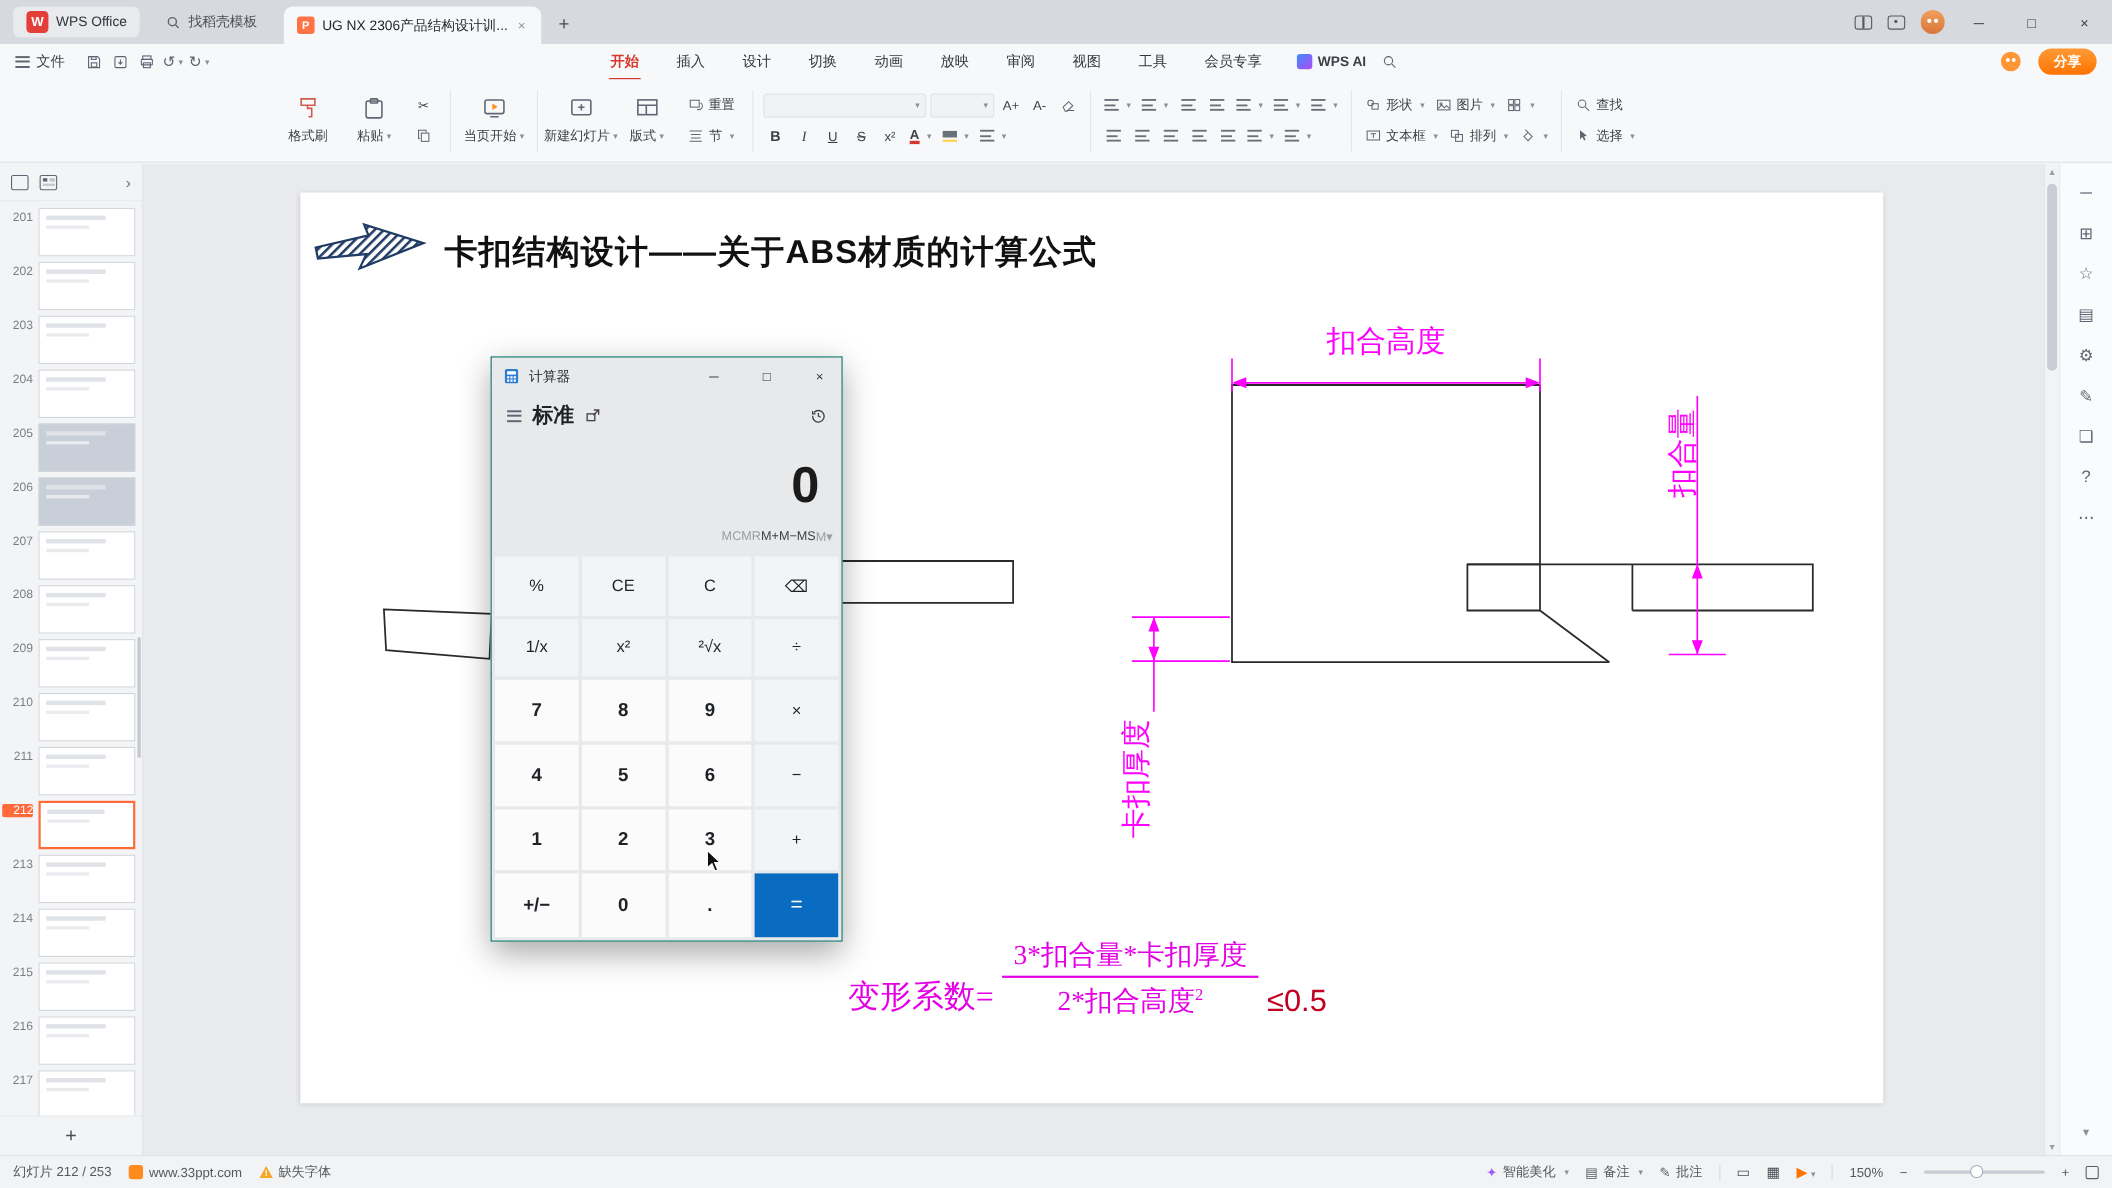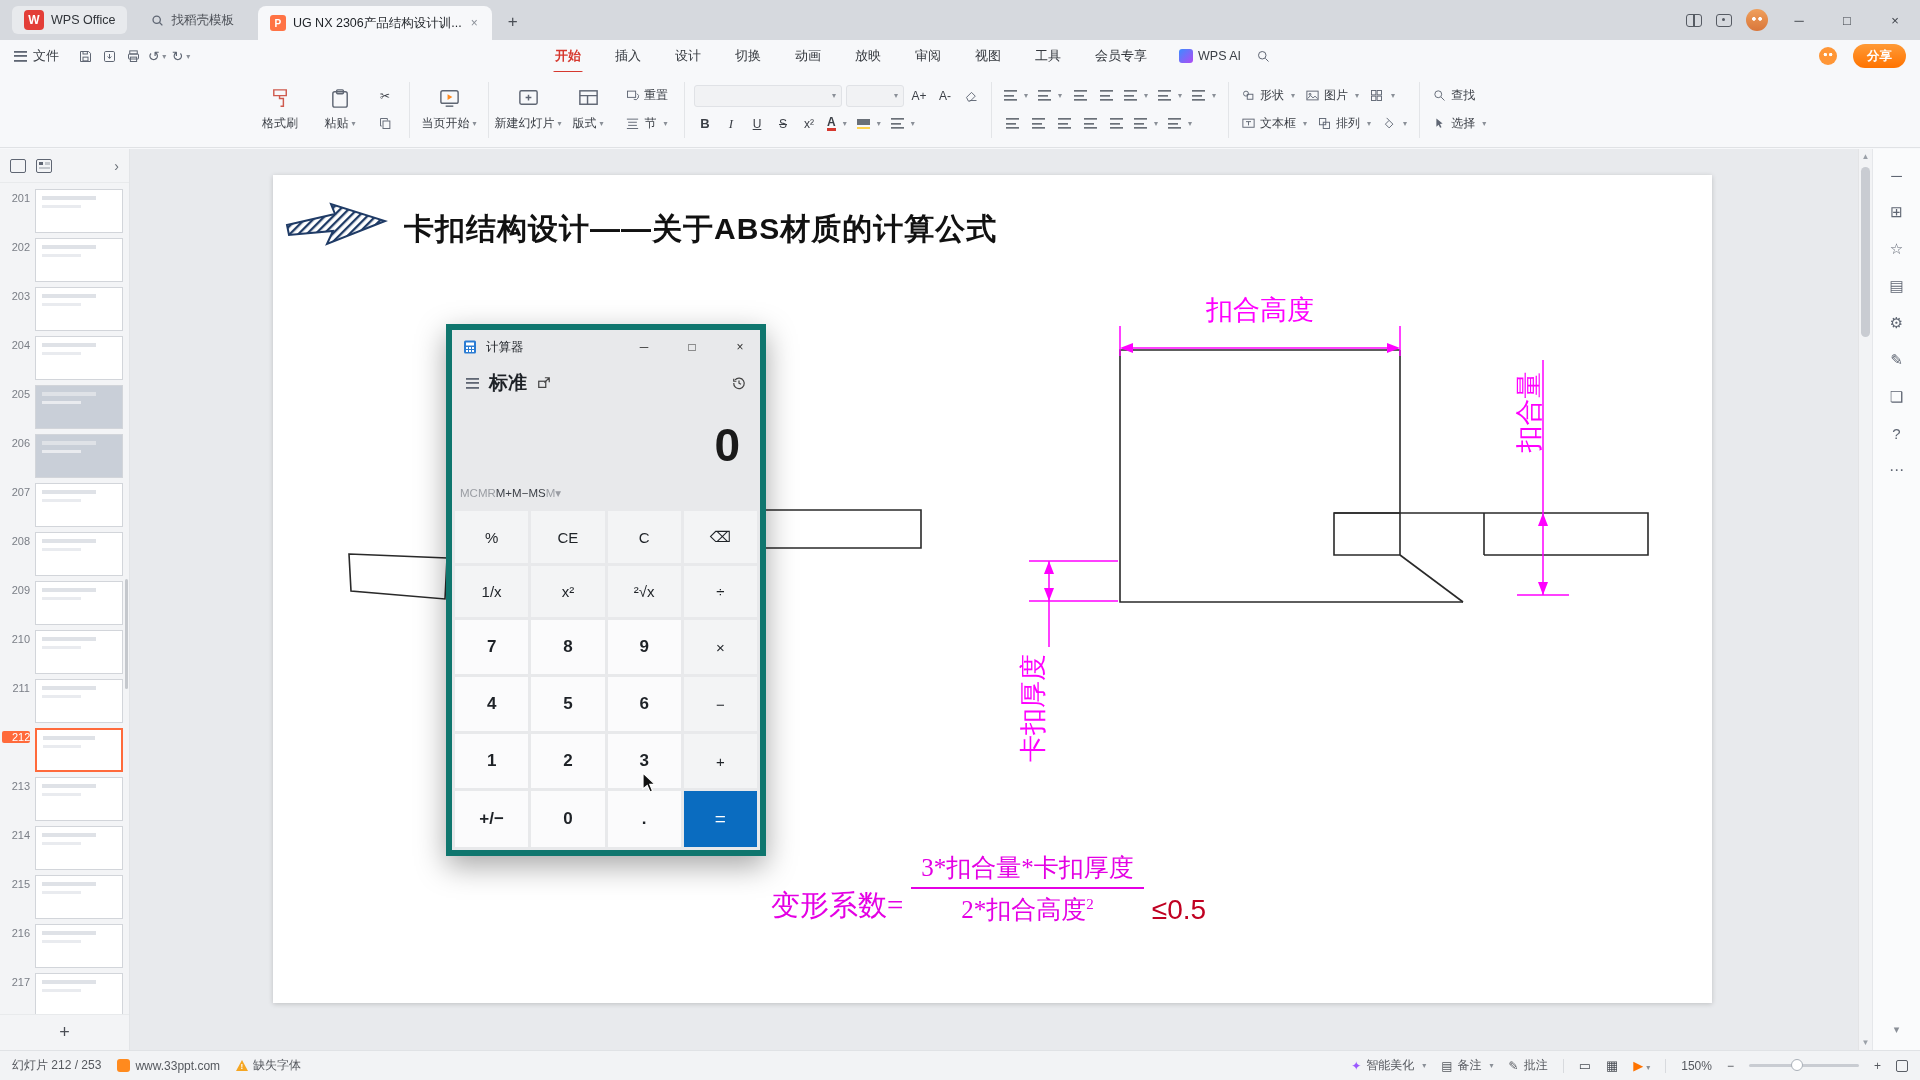--- a/index.html
+++ b/index.html
@@ -28,21 +28,21 @@
 
 .menubar{position:absolute;top:40px;left:0;right:0;height:32px;background:#f7f8fa;display:flex;align-items:center;padding:0 14px;font-size:13px}
 .file-btn{display:flex;align-items:center;gap:6px;color:#3b3f46;margin-right:14px}
 .burger{display:inline-block;width:13px;height:11px;background:linear-gradient(#5f6673,#5f6673) 0 0/13px 1.8px no-repeat,linear-gradient(#5f6673,#5f6673) 0 4.5px/13px 1.8px no-repeat,linear-gradient(#5f6673,#5f6673) 0 9px/13px 1.8px no-repeat}
 .qbtn{display:flex;align-items:center;justify-content:center;width:24px;height:22px;border-radius:3px;color:#5f6673;font-size:14px}
 .qbtn svg{width:15px;height:15px;stroke:#5f6673;fill:none;stroke-width:1.6}
 .menu-tabs{display:flex;align-items:center;gap:30px;margin-left:360px}
 .mtab{color:#33373d;padding:5px 2px;position:relative}
 .mtab.active{color:#d6382e;font-weight:bold}
 .mtab.active::after{content:"";position:absolute;left:0;right:0;bottom:-4px;height:3px;border-radius:2px;background:#d6382e}
-.ai-tab{display:flex;align-items:center;gap:5px;margin-left:30px;font-weight:normal;font-size:12.5px}
+.ai-tab{display:flex;align-items:center;gap:5px;margin-left:30px;font-weight:bold;font-size:12.5px}
 .ai-ic{width:14px;height:14px;border-radius:3px;background:linear-gradient(135deg,#3c8cff,#b14bf4)}
 .mb-right{margin-left:auto;display:flex;align-items:center;gap:16px}
 .smile{width:18px;height:18px;border-radius:50%;background:radial-gradient(circle at 35% 42%,#fff 1.4px,transparent 2px),radial-gradient(circle at 65% 42%,#fff 1.4px,transparent 2px),#ff9636}
 .share-pill{display:flex;align-items:center;gap:4px;height:24px;padding:0 14px;border-radius:13px;background:linear-gradient(#ff9a36,#ff7300);color:#fff;font-size:12.5px;font-weight:bold}
 
 
 .ribbon{position:absolute;top:72px;left:0;right:0;height:76px;background:#f7f8fa;border-bottom:1px solid #e0e2e5;display:flex;align-items:center;padding-left:250px}
 .vsep{width:1px;height:56px;background:#e3e5e8;margin:0 9px;flex:none}
 .bigbtn{width:60px;height:62px;display:flex;flex-direction:column;align-items:center;justify-content:center;gap:5px;border-radius:4px;flex:none}
 .bigbtn svg{width:23px;height:23px;stroke:#5f6673;fill:none;stroke-width:1.5}
@@ -94,29 +94,29 @@
 
 .formula{position:absolute;left:498px;top:676px;display:flex;align-items:flex-end;gap:8px;font-family:"Liberation Serif","DejaVu Serif",serif;color:#e400e4}
 .f-lhs{font-size:29px}
 .frac{display:inline-flex;flex-direction:column;align-items:center}
 .f-num{font-size:25px;padding:0 10px 3px;border-bottom:2px solid #e400e4}
 .f-den{font-size:25px;padding-top:4px}
 .f-den sup{font-size:15px}
 .f-con{font-size:28px;font-weight:normal;color:#c00021;font-family:"Liberation Sans",sans-serif}
 
 
-.calc{position:absolute;left:173px;top:149px;width:320px;height:532px;background:#e8e9eb;border:6px solid #0f766e;box-shadow:0 10px 28px rgba(0,0,0,.35);display:flex;flex-direction:column}
+.calc{position:absolute;left:173px;top:149px;width:320px;height:532px;background:#e8e9eb;border:1px solid #0f766e;box-shadow:0 10px 28px rgba(0,0,0,.35);display:flex;flex-direction:column}
 .calc-title{height:34px;display:flex;align-items:center;gap:8px;padding-left:10px;font-size:12.5px;color:#1e2227}
 .calc-title svg{width:16px;height:16px}
 .cwin{width:40px;height:34px;display:flex;align-items:center;justify-content:center;font-size:12px;color:#333}
 .calc-menu{height:38px;display:flex;align-items:center;gap:10px;padding:0 14px}
 .calc-mode{font-size:19px;font-weight:bold;color:#1e2227}
 .calc-menu svg{width:14px;height:14px;stroke:#444;fill:none;stroke-width:1.4}
 .calc-display{height:76px;display:flex;align-items:flex-end;justify-content:flex-end;padding:0 20px 6px;font-size:46px;font-weight:bold;color:#1a1a1a}
-.calc-mem{height:30px;display:flex;align-items:center;justify-content:flex-start;padding:0 8px;font-size:11.5px;color:#3b3f46}
+.calc-mem{height:30px;display:flex;align-items:center;justify-content:flex-end;padding:0 8px;font-size:11.5px;color:#3b3f46}
 .calc-mem .dis{color:#9a9da3}
 .calc-keys{flex:1;display:grid;grid-template-columns:repeat(4,1fr);gap:3px;padding:3px}
 .ckey{border:0;border-radius:0;font-size:15px;color:#1e2227;background:#f3f4f5;font-family:inherit;display:flex;align-items:center;justify-content:center}
 .ckey.num{background:#fbfbfc;font-size:17px;font-weight:600}
 .ckey.eq{background:#0a6cc0;color:#fff;font-size:19px}
 
 
 .cursor{position:absolute;left:366px;top:597px;width:22px;height:22px}
 
 

